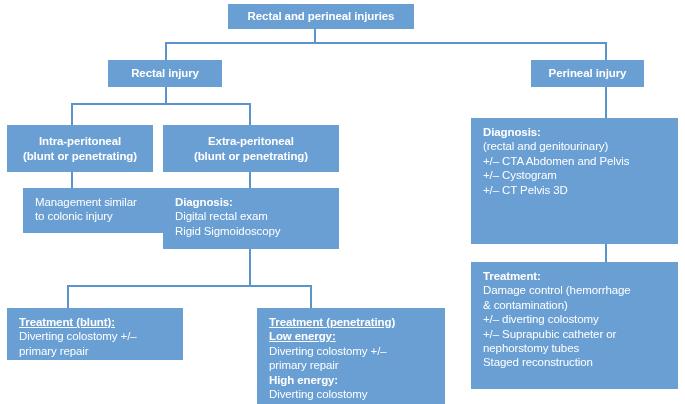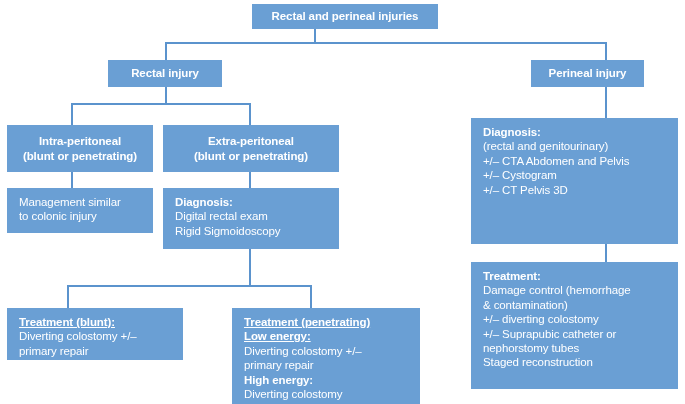--- a/index.html
+++ b/index.html
@@ -76,21 +76,21 @@
 
   <div class="ln vline" style="left:249px; top:249px; height:36px;"></div>
   <div class="ln hline" style="left:67px; top:285px; width:245px;"></div>
   <div class="ln vline" style="left:67px; top:285px; height:27px;"></div>
   <div class="ln vline" style="left:310px; top:285px; height:23px;"></div>
 
   <div class="ln vline" style="left:605px; top:87px; height:31px;"></div>
 
   <div class="ln vline" style="left:605px; top:244px; height:18px;"></div>
 
-  <div class="box center" style="left:228px; top:4px; width:186px; height:25px;margin-left:24px;">
+  <div class="box center" style="left:228px; top:4px; width:186px; height:25px;">
     <span class="b">Rectal and perineal injuries</span>
   </div>
 
   <div class="box center" style="left:531px; top:60px; width:113px; height:27px;">
     <span class="b">Perineal injury</span>
   </div>
 
   <div class="box center" style="left:108px; top:60px; width:114px; height:27px;">
     <span class="b">Rectal injury</span>
   </div>
@@ -98,21 +98,21 @@
   <div class="box centerleft" style="left:7px; top:125px; width:146px; height:47px;">
     <span class="b t-line">Intra-peritoneal</span>
     <span class="b t-line">(blunt or penetrating)</span>
   </div>
 
   <div class="box centerleft" style="left:163px; top:125px; width:176px; height:47px;">
     <span class="b t-line">Extra-peritoneal</span>
     <span class="b t-line">(blunt or penetrating)</span>
   </div>
 
-  <div class="box" style="left:7px; top:188px; width:146px; height:45px;">
+  <div class="box" style="left:23px; top:188px; width:146px; height:45px;">
     <div class="t-line">Management similar</div>
     <div class="t-line">to colonic injury</div>
   </div>
 
   <div class="box" style="left:163px; top:188px; width:176px; height:61px;">
     <div class="t-line b">Diagnosis:</div>
     <div class="t-line">Digital rectal exam</div>
     <div class="t-line">Rigid Sigmoidoscopy</div>
   </div>
 
@@ -133,21 +133,21 @@
     <div class="t-line">nephorstomy tubes</div>
     <div class="t-line">Staged reconstruction</div>
   </div>
 
   <div class="box" style="left:7px; top:308px; width:176px; height:52px;">
     <div class="t-line u">Treatment (blunt):</div>
     <div class="t-line">Diverting colostomy +/–</div>
     <div class="t-line">primary repair</div>
   </div>
 
-  <div class="box" style="left:232px; top:308px; width:188px; height:96px;">
+  <div class="box" style="left:257px; top:308px; width:188px; height:96px;">
     <div class="t-line u">Treatment (penetrating)</div>
     <div class="t-line u">Low energy:</div>
     <div class="t-line">Diverting colostomy +/–</div>
     <div class="t-line">primary repair</div>
     <div class="t-line b">High energy:</div>
     <div class="t-line">Diverting colostomy</div>
   </div>
 
 </div>
 

